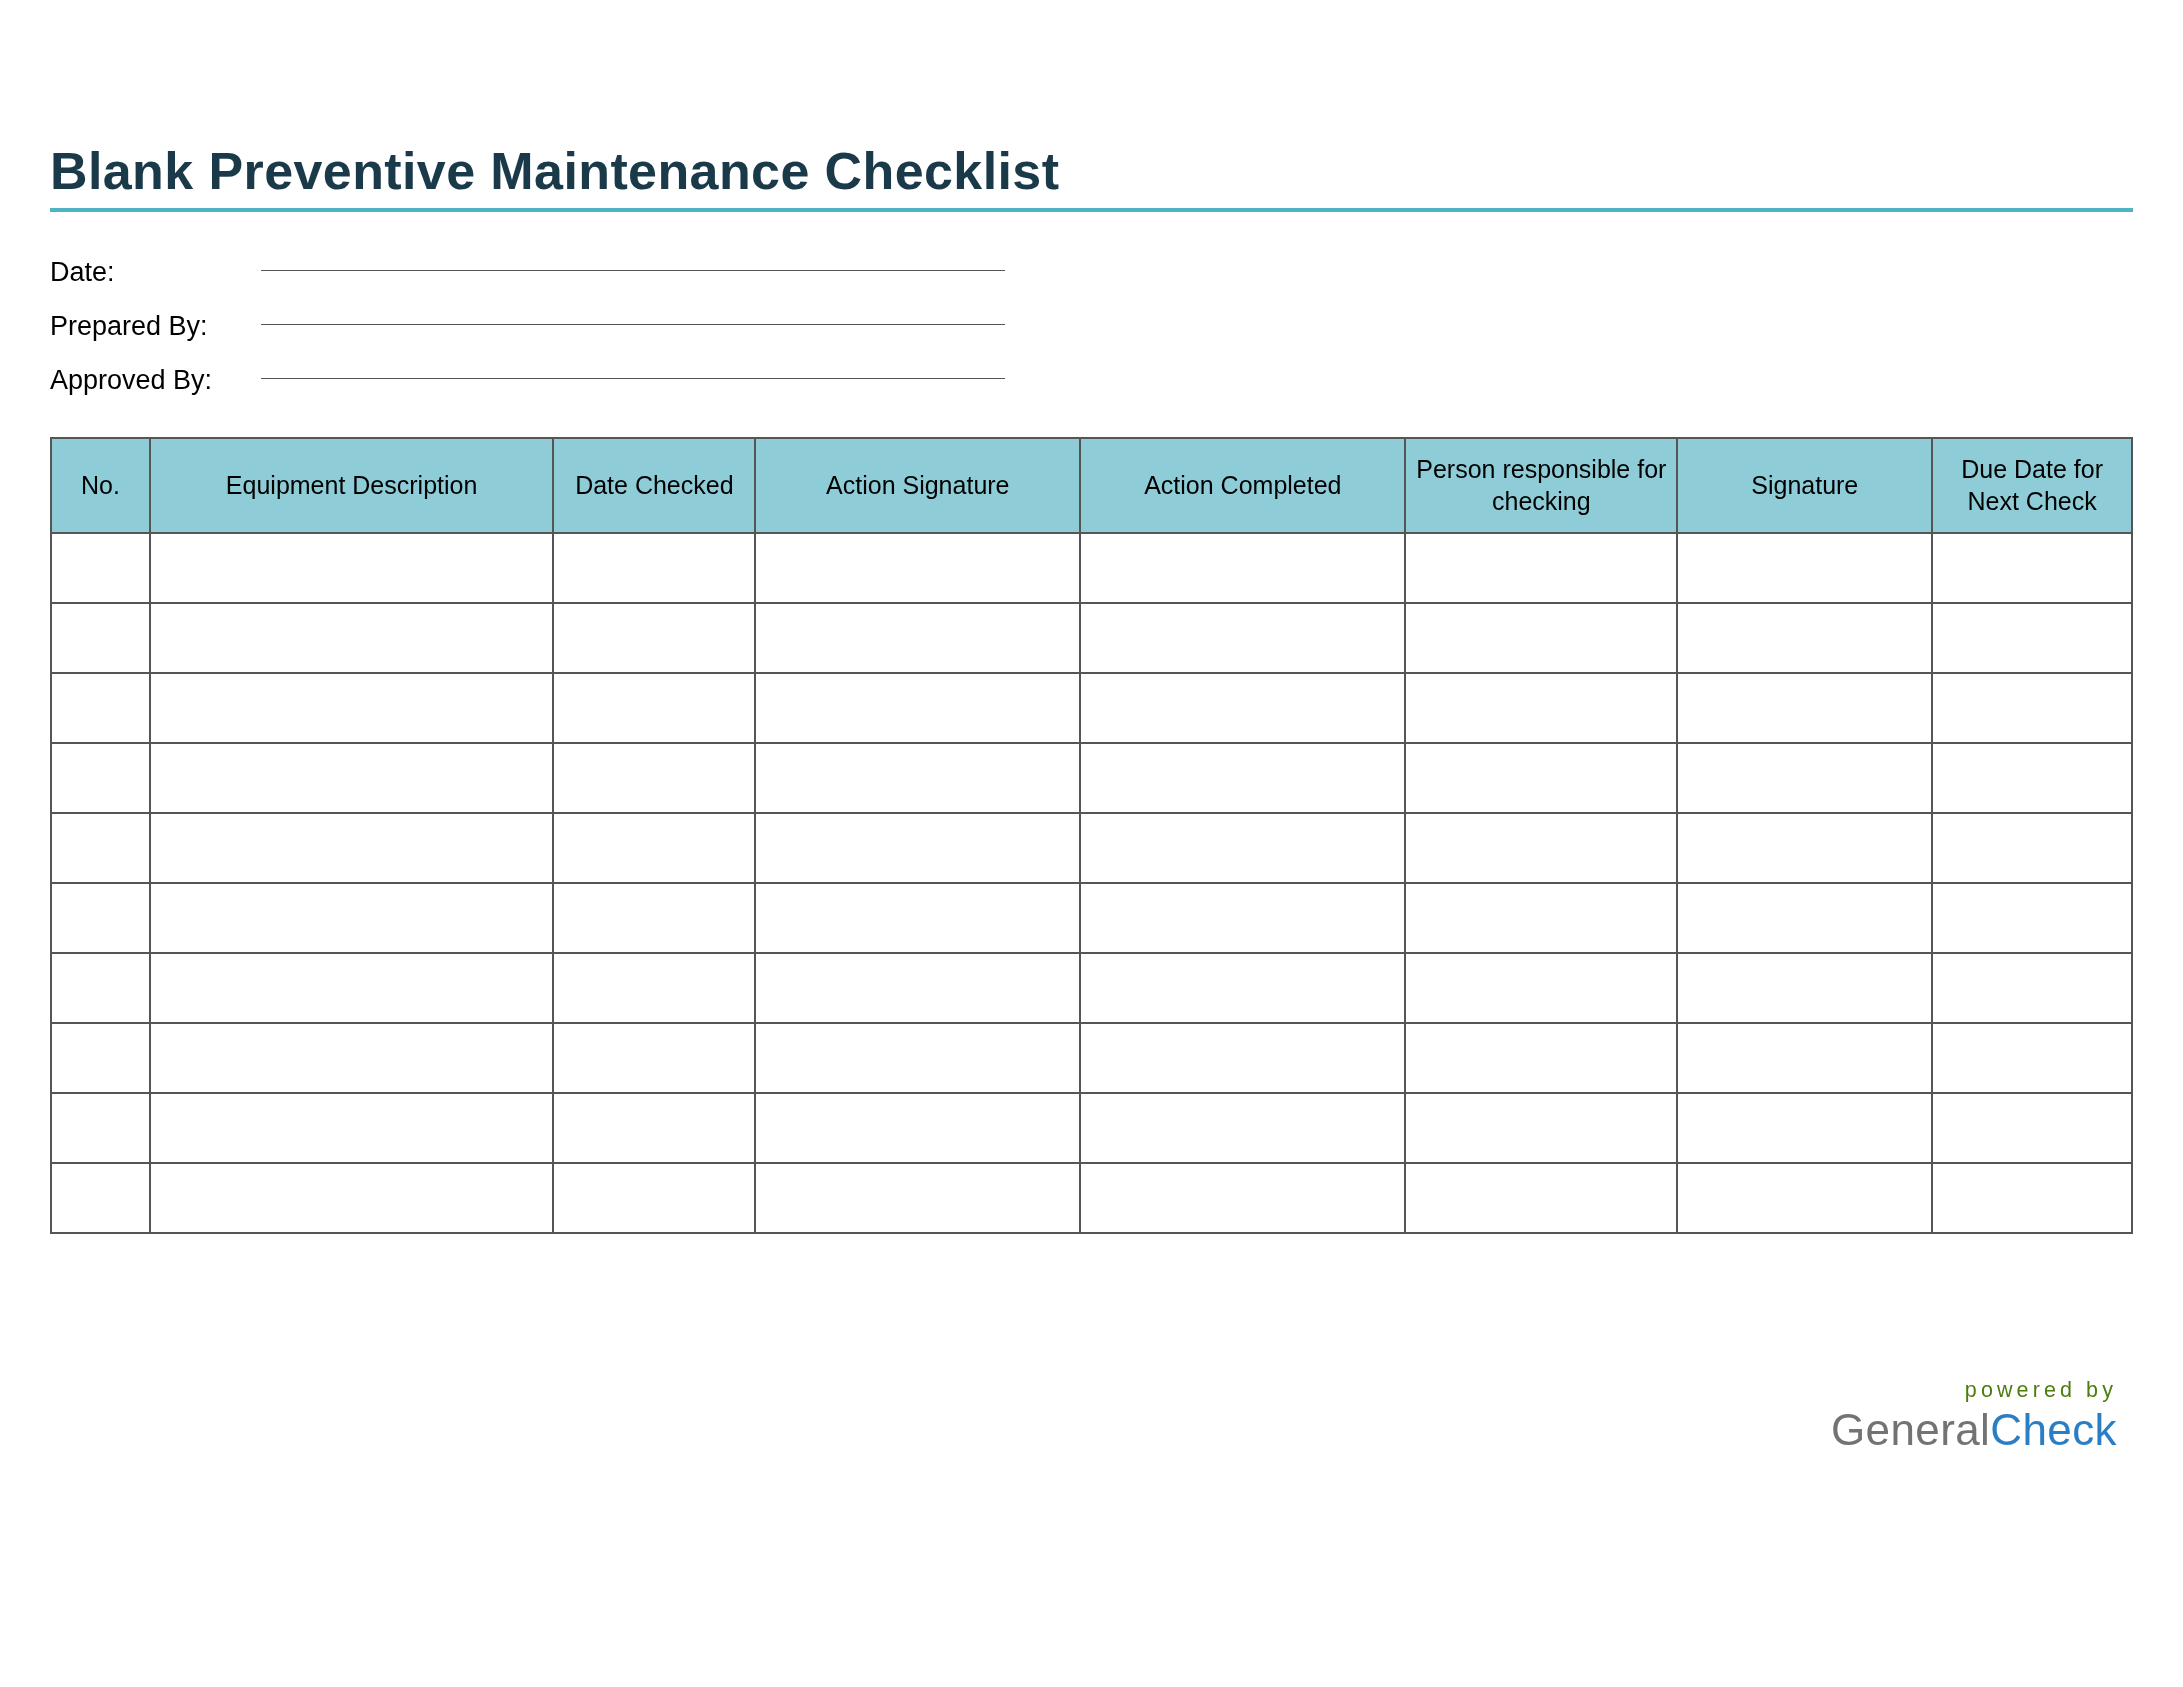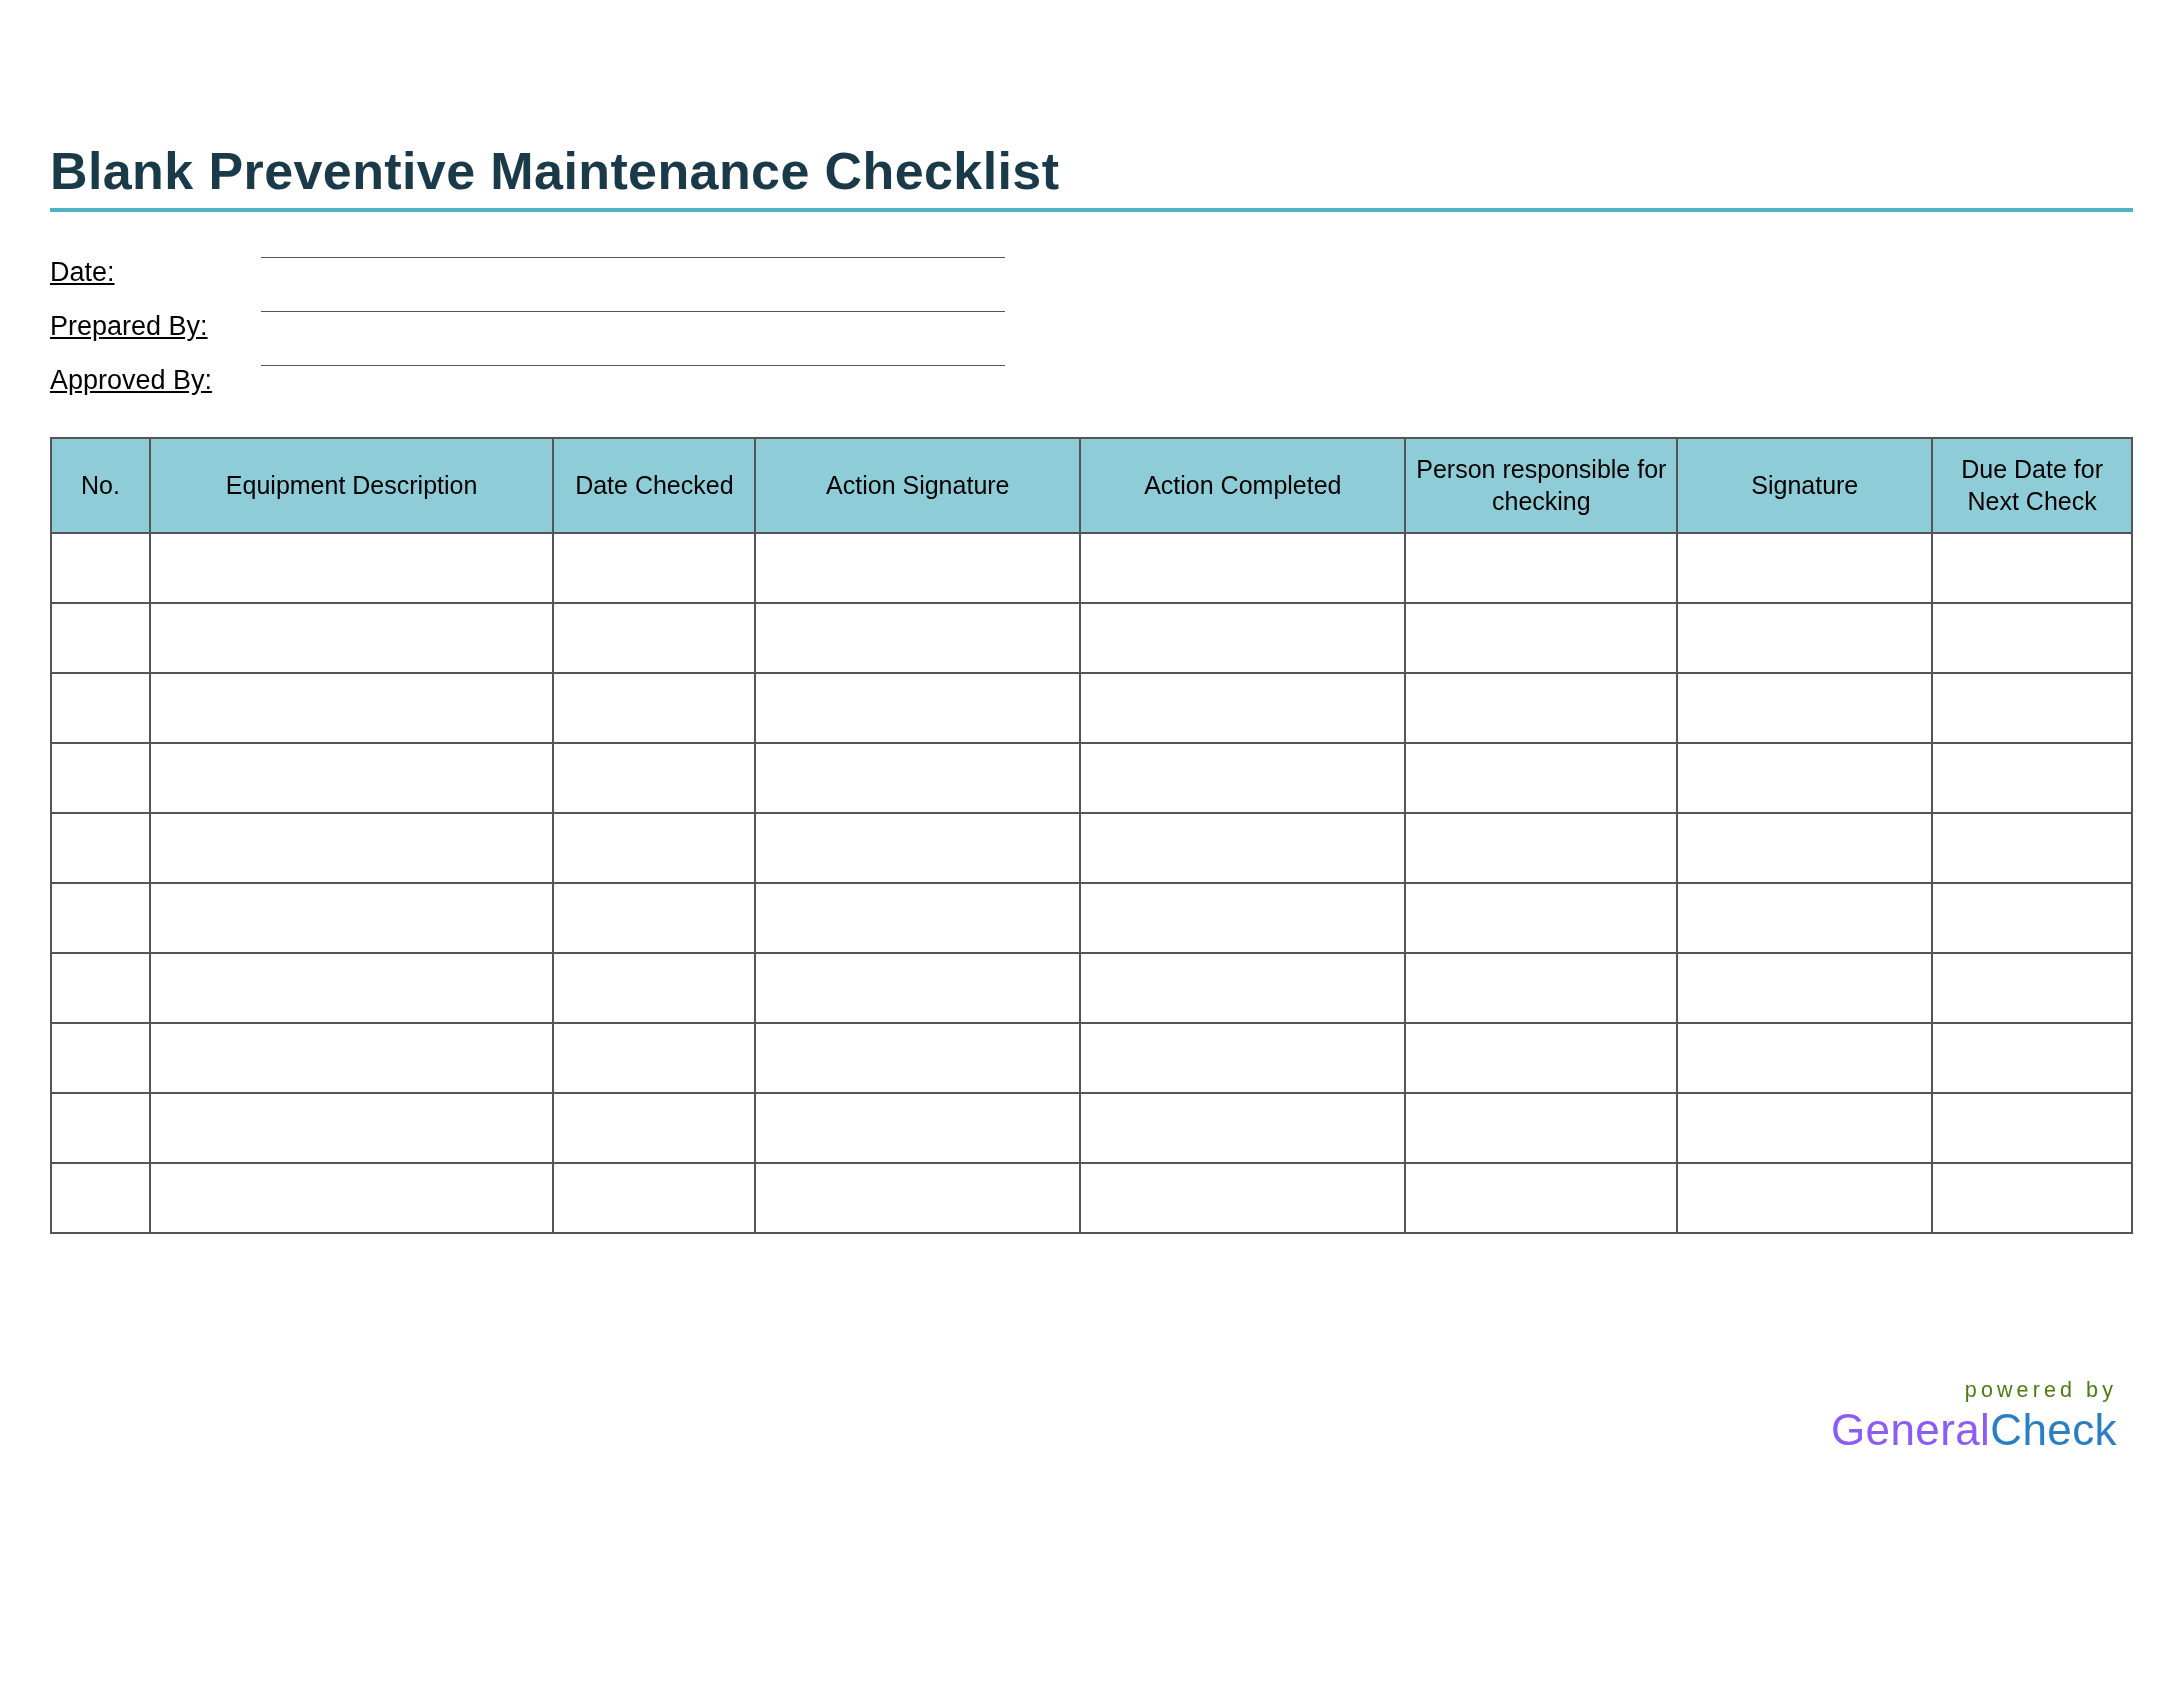--- a/index.html
+++ b/index.html
@@ -26,23 +26,22 @@
       height: 4.1px;
       background: #4fb3c4;
       width: 100%;
       margin-bottom: 45px;
     }
     .meta-section {
       margin-bottom: 41px;
     }
     .meta-row {
       display: flex;
-      align-items: flex-start;
+      align-items: center;
       margin-bottom: 23px;
-      text-decoration: underline;
     }
     .meta-label {
       font-size: 27px;
       color: #000;
       width: 211px;
       font-weight: 400;
     }
     .meta-line {
       border-bottom: 1.7px solid #555;
       width: 744px;
@@ -92,21 +91,21 @@
       letter-spacing: 4.1px;
       margin-bottom: 1.7px;
       font-weight: 300;
     }
     .brand {
       font-size: 44px;
       font-weight: 400;
       letter-spacing: 0.4px;
     }
     .brand-general {
-      color: #8b5cf6;
+      color: #737373;
     }
     .brand-blue {
       color: #2a7fc4;
     }
   </style>
 </head>
 <body>
 
 <h1 class="title">Blank Preventive Maintenance Checklist</h1>
 <div class="title-underline"></div>

